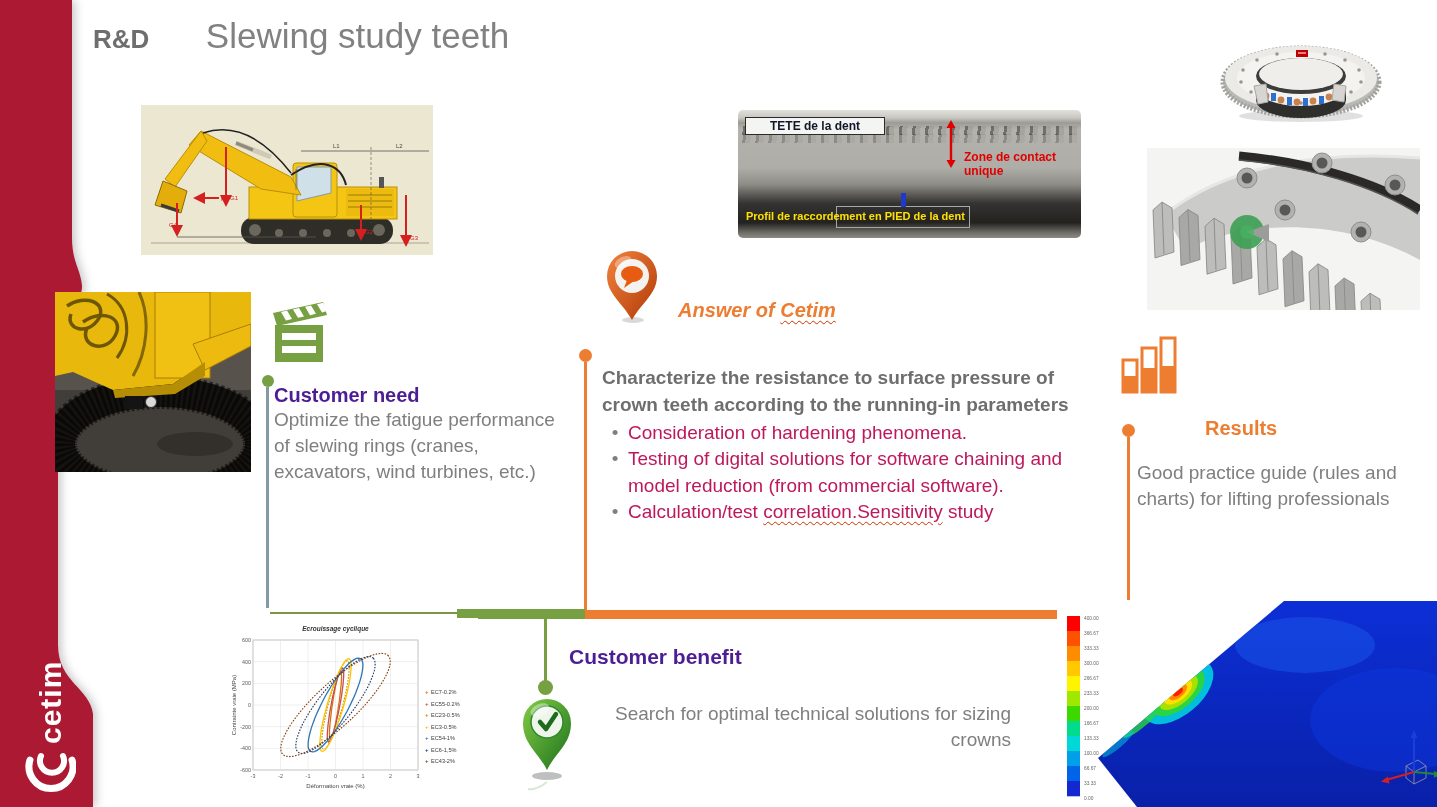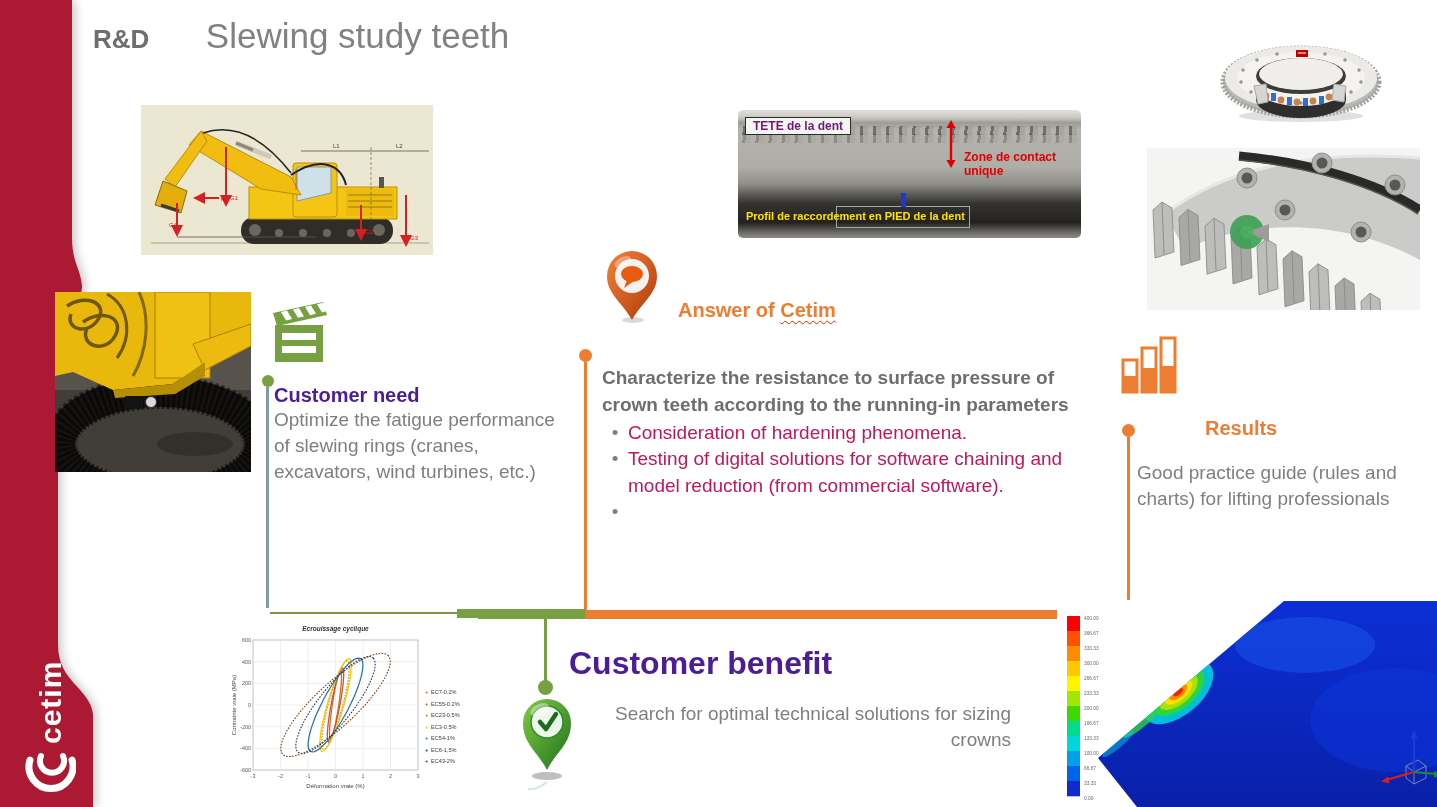--- a/index.html
+++ b/index.html
@@ -22,21 +22,21 @@
   
   .dot{border-radius:50%;}
   
   .tooth{border-radius:5px;overflow:hidden;
      background:linear-gradient(to bottom,#E2E0DA 0,#C9C7C1 6%,#9D9B95 10%,#B4B2AC 15%,#AFADA7 45%,
                 #8F8D87 58%,#5C5B57 66%,#343331 73%,#23221F 88%,#6F6E68 96%,#8C8B85 100%);}
   .pitting{position:absolute;left:0;width:100%;height:9px;opacity:.8;
      background:repeating-linear-gradient(95deg, rgba(25,25,23,0) 0 5px, rgba(25,25,23,.55) 5px 8px,
                 rgba(70,70,66,.15) 8px 13px);}
   .tete-box{position:absolute;left:7px;top:7px;background:#f4f4f2;border:1px solid #2a2a2a;
-     padding:1px 7px;font-size:12px;font-weight:bold;color:#701a75;}
+     padding:1px 24px;font-size:12px;font-weight:bold;color:#0f172a;}
   .zone-label{position:absolute;left:226px;top:40px;font-size:12px;font-weight:bold;color:#E00000;}
   .pied-label{position:absolute;left:8px;top:100px;font-size:11px;font-weight:bold;color:#FFE100;z-index:2;}
   .pied-box{position:absolute;left:98px;top:96px;width:132px;height:20px;border:1px solid #9fa8ad;z-index:1;}
   .blue-tick{position:absolute;left:163px;top:83px;width:5px;height:14px;background:#2238C8;z-index:3;}
   svg text{font-family:"Liberation Sans", sans-serif;}
 </style>
 </head>
 <body>
 
 <div class="slide">
@@ -269,37 +269,38 @@
         </linearGradient>
       </defs>
     <ellipse cx="30" cy="71" rx="11" ry="3" fill="#000000" opacity="0.15"></ellipse>
     <path d="M29,71 C19,53 4,45 4,27 A25,25 0 1 1 54,27 C54,45 39,53 29,71 Z" fill="url(#pinOr)"></path>
     <circle cx="29" cy="27" r="17" fill="#f4f2ee"></circle>
     <ellipse cx="29" cy="25" rx="11" ry="8" fill="#E85C12"></ellipse>
     <polygon points="24,31 21,39 31,32" fill="#E85C12"></polygon>
     <ellipse cx="20" cy="13" rx="9" ry="5" fill="#ffffff" opacity="0.35" transform="rotate(-28 20 13)"></ellipse>
   </svg>
 
-  <div class="abs" style="left:678px;top:299px;">
+  <div class="abs" style="left:678px;top:299px;font-style:italic;">
     <span class="h-orange">Answer of </span><span class="h-orange squiggle">Cetim</span>
   </div>
   <div class="abs dot" style="left:579px;top:349px;width:13px;height:13px;background:#ED7D31;"></div>
   <div class="abs" style="left:584px;top:362px;width:3px;height:248px;background:#ED7D31;"></div>
   <div class="abs" style="left:602px;top:341px;width:508px;">
     <div class="statement">Characterize the resistance to surface pressure of crown teeth according to the running-in parameters</div>
     <div class="bullet-row" style="margin-top:2px;">
       <span class="bullet-glyph">•</span>
       <span class="bullet-text">Consideration of hardening phenomena.</span>
     </div>
     <div class="bullet-row">
       <span class="bullet-glyph">•</span>
       <span class="bullet-text">Testing of digital solutions for software chaining and model reduction (from commercial software).</span>
     </div>
     <div class="bullet-row">
       <span class="bullet-glyph">•</span>
+      <span class="bullet-text"><span>Calculation/test </span><span class="squiggle">correlation.Sensitivity</span><span> study</span></span>
     </div>
   </div>
 
   <svg class="abs" style="left:1121px;top:336px;" width="58" height="58" viewBox="0 0 58 58">
     <g stroke="#ED7D31" stroke-width="3" fill="#ffffff">
       <rect x="2" y="24" width="14" height="32"></rect>
       <rect x="21" y="12" width="14" height="44"></rect>
       <rect x="40" y="2" width="14" height="54"></rect>
     </g>
     <rect x="2" y="40" width="14" height="16" fill="#ED7D31"></rect>
@@ -311,21 +312,21 @@
   <div class="abs dot" style="left:1122px;top:424px;width:13px;height:13px;background:#ED7D31;"></div>
   <div class="abs" style="left:1127px;top:437px;width:3px;height:163px;background:#ED7D31;"></div>
   <div class="abs body-gray" style="left:1137px;top:460px;width:302px;">Good practice guide (rules and charts) for lifting professionals</div>
 
   <div class="abs" style="left:270px;top:612px;width:187px;height:2px;background:#7d9446;"></div>
   <div class="abs" style="left:457px;top:609px;width:128px;height:10px;background:#77A043;"></div>
   <div class="abs" style="left:585px;top:610px;width:472px;height:9px;background:#ED7D31;"></div>
   <div class="abs" style="left:544px;top:619px;width:3px;height:62px;background:#77A043;"></div>
   <div class="abs dot" style="left:538px;top:680px;width:15px;height:15px;background:#77A043;"></div>
 
-  <div class="abs h-green" style="left:569px;top:645px;font-size:32px;">Customer benefit</div>
+  <div class="abs h-green" style="left:569px;top:645px;font-size:21px;">Customer benefit</div>
   <svg class="abs" style="left:518px;top:690px;" width="58" height="104" viewBox="0 0 58 104">
     <defs>
         <linearGradient id="pinGr" x1="0" y1="0" x2="1" y2="1">
       <stop offset="0" stop-color="#83CC45"></stop>
           <stop offset="1" stop-color="#1C711C"></stop>
         </linearGradient>
       </defs>
     <ellipse cx="29" cy="86" rx="15" ry="4" fill="#000000" opacity="0.25"></ellipse>
     <path d="M29,80 C20,62 5,54 5,33 A24,24 0 1 1 53,33 C53,54 38,62 29,80 Z" fill="url(#pinGr)"></path>
     <circle cx="29" cy="32" r="16" fill="#eef5ea" stroke="#2C8A2C" stroke-width="1.5"></circle>

